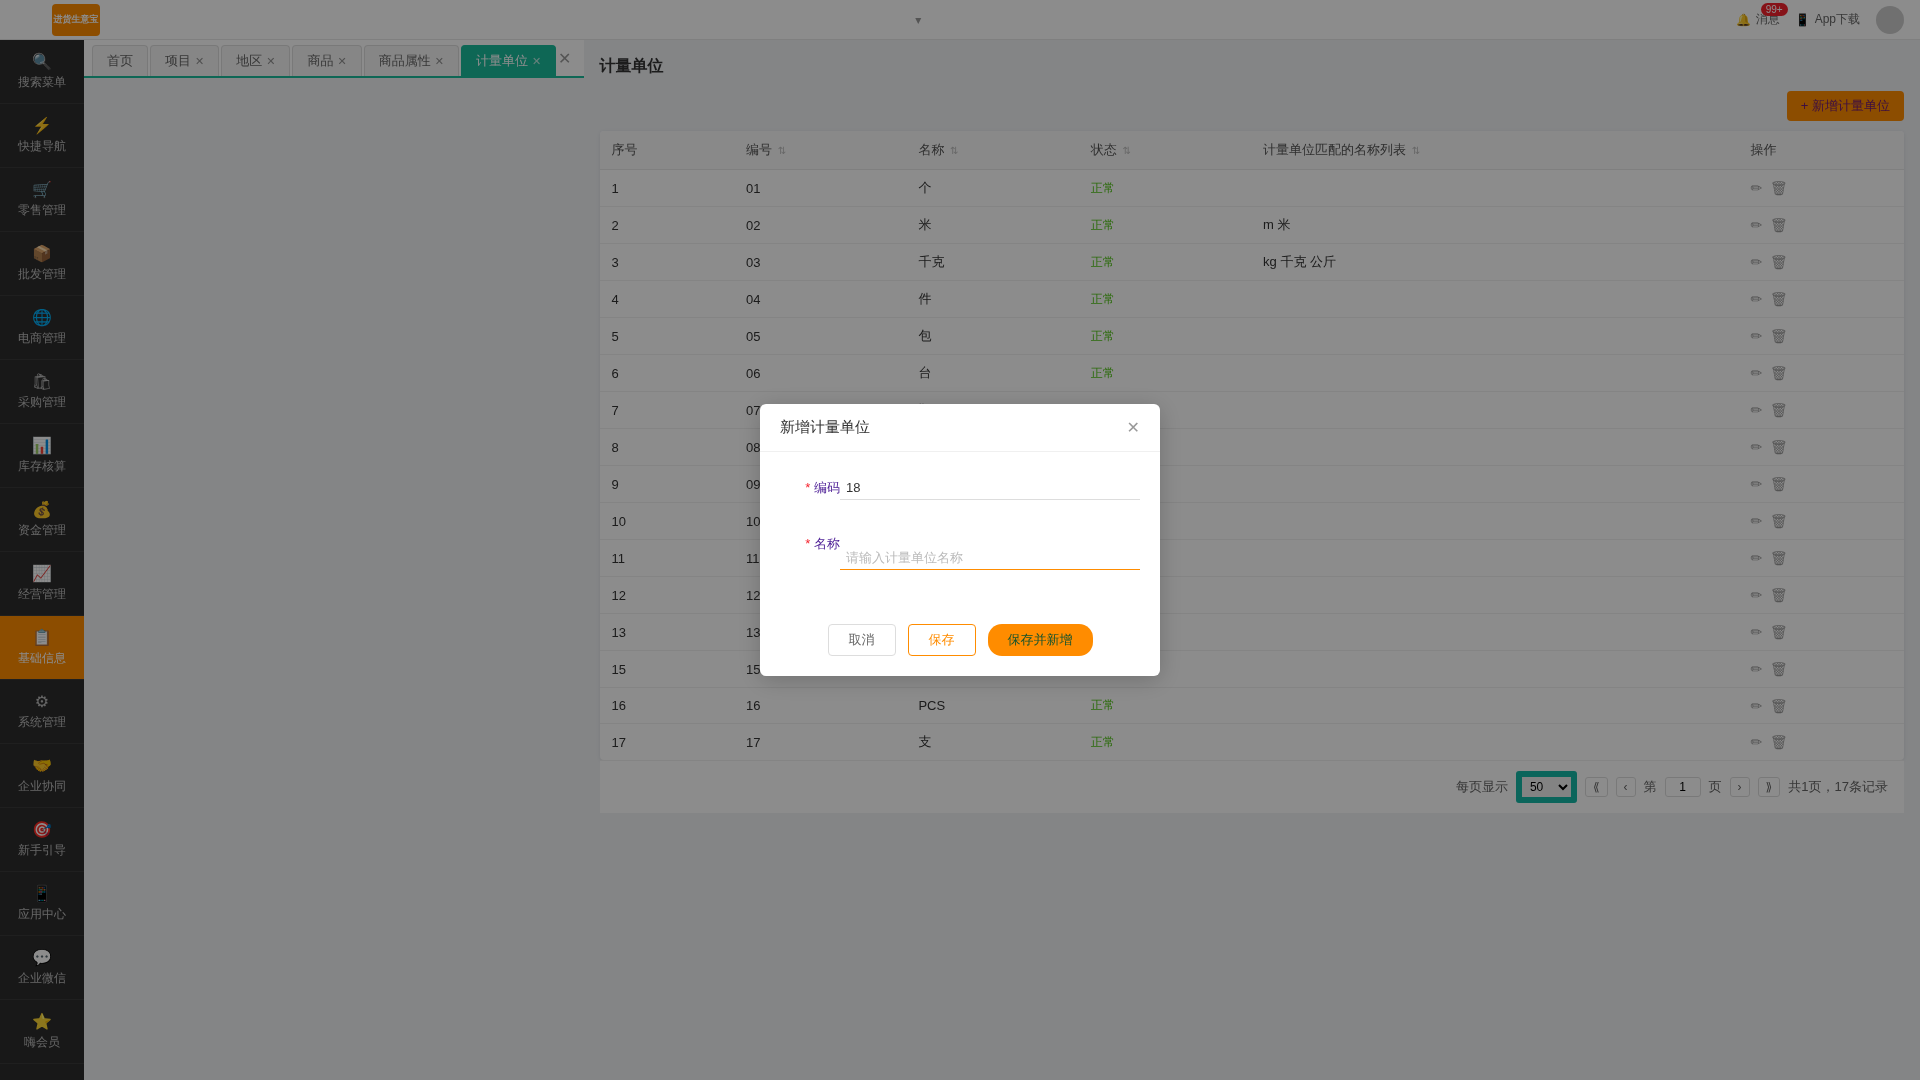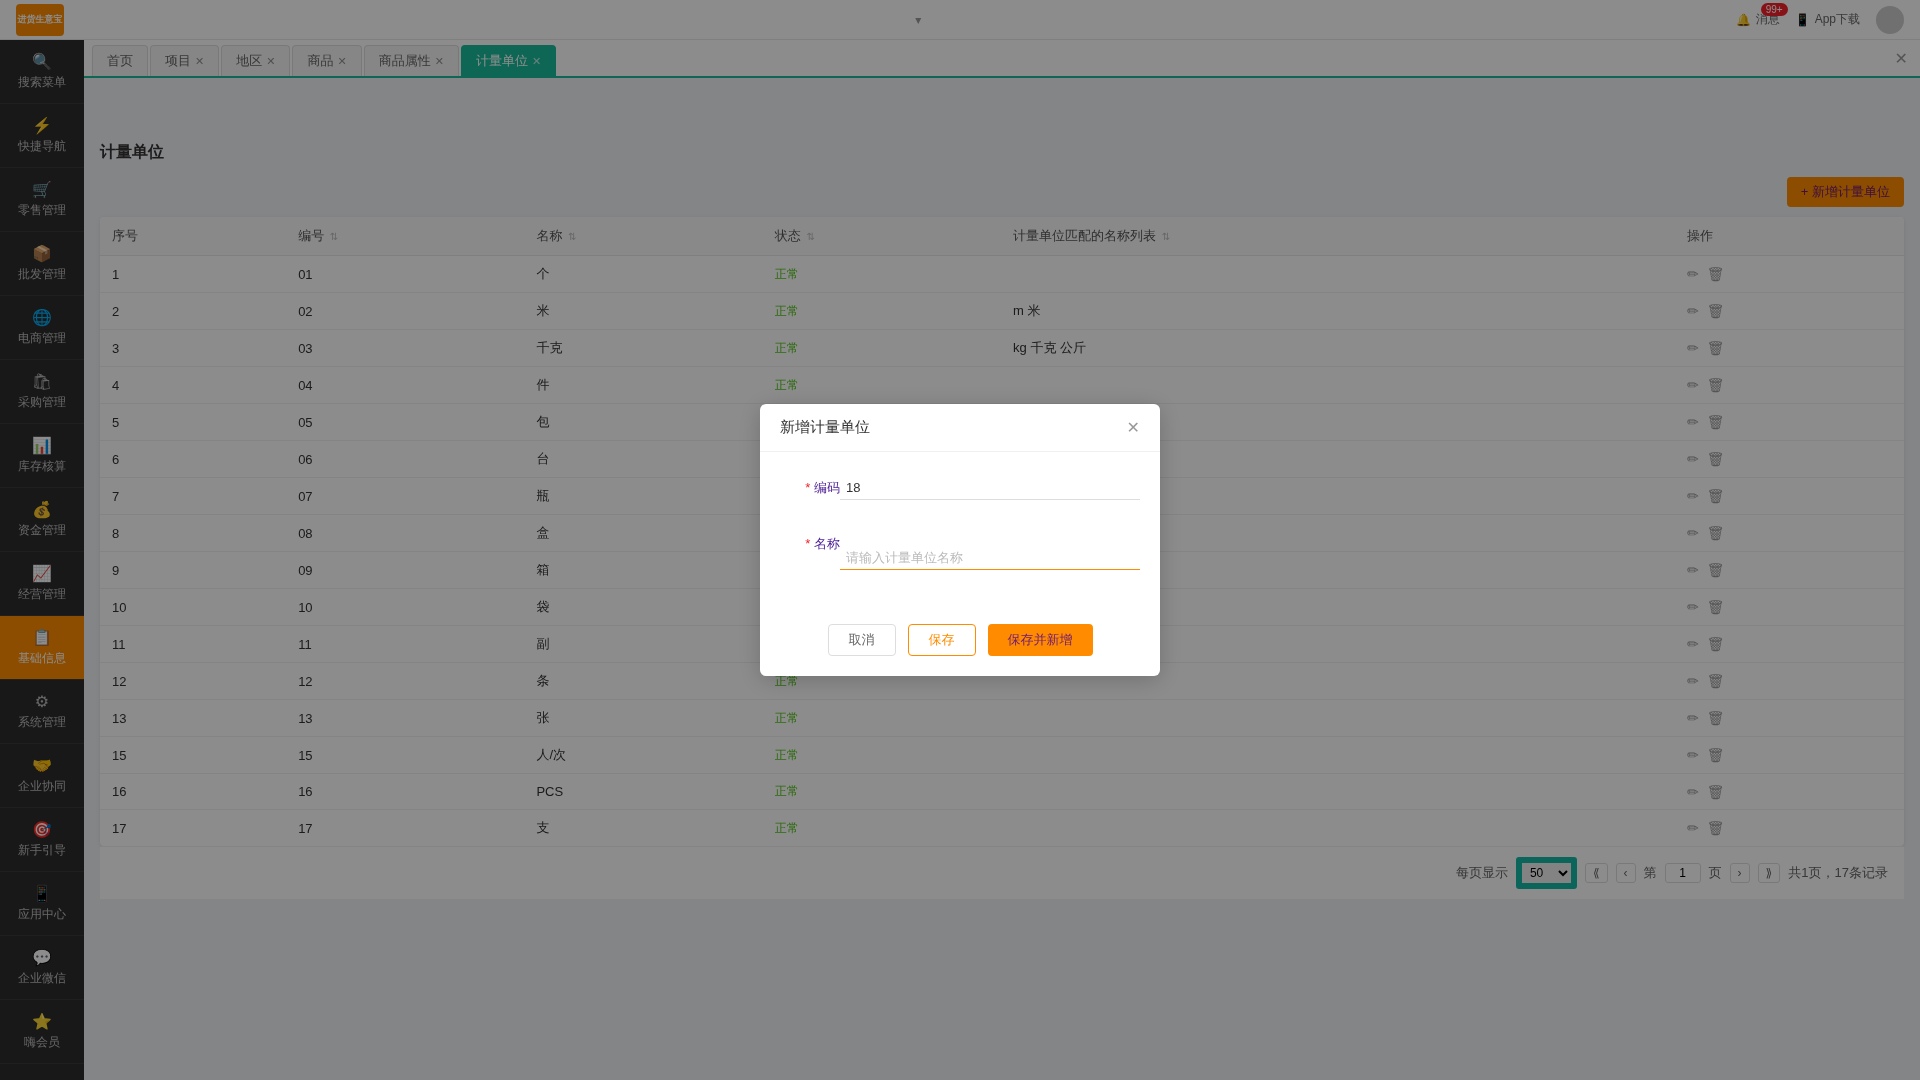--- a/index.html
+++ b/index.html
@@ -12,20 +12,21 @@
       border-bottom: 1px solid #e8e8e8;
       display: flex;
       align-items: center;
       padding: 0 16px;
       position: relative;
     }
     .logo-area {
       display: flex;
       align-items: center;
       width: 84px;
+      justify-content: flex-end;
     }
     .logo-box {
       width: 48px;
       height: 32px;
       background: #ff8c00;
       border-radius: 4px;
       display: flex;
       align-items: center;
       justify-content: center;
       color: white;
@@ -118,23 +119,22 @@
     .sidebar-item .icon {
       font-size: 16px;
       margin-bottom: 3px;
       display: block;
     }
 
     
     .main-content {
       flex: 1;
       display: flex;
-      flex-direction: column;
+      flex-direction: row;
       overflow: hidden;
-      gap: 48px;
     }
     .tab {
       padding: 6px 14px;
       font-size: 13px;
       cursor: pointer;
       color: #666;
       border-radius: 4px 4px 0 0;
       display: flex;
       align-items: center;
       gap: 4px;
@@ -362,24 +362,24 @@
       border: 1px solid #ff8c00;
       background: #fff;
       color: #ff8c00;
       padding: 6px 20px;
       border-radius: 4px;
       cursor: pointer;
       font-size: 13px;
     }
     .btn-save-new {
       background: #ff8c00;
-      color: #701a75;
+      color: #14532d;
       border: none;
       padding: 6px 20px;
-      border-radius: 4px;
+      border-radius: 14px;
       cursor: pointer;
       font-size: 13px;
     }
   </style>
 </head>
 <body>
 
 <div class="top-header">
   <div class="logo-area">
     <div class="logo-box">

